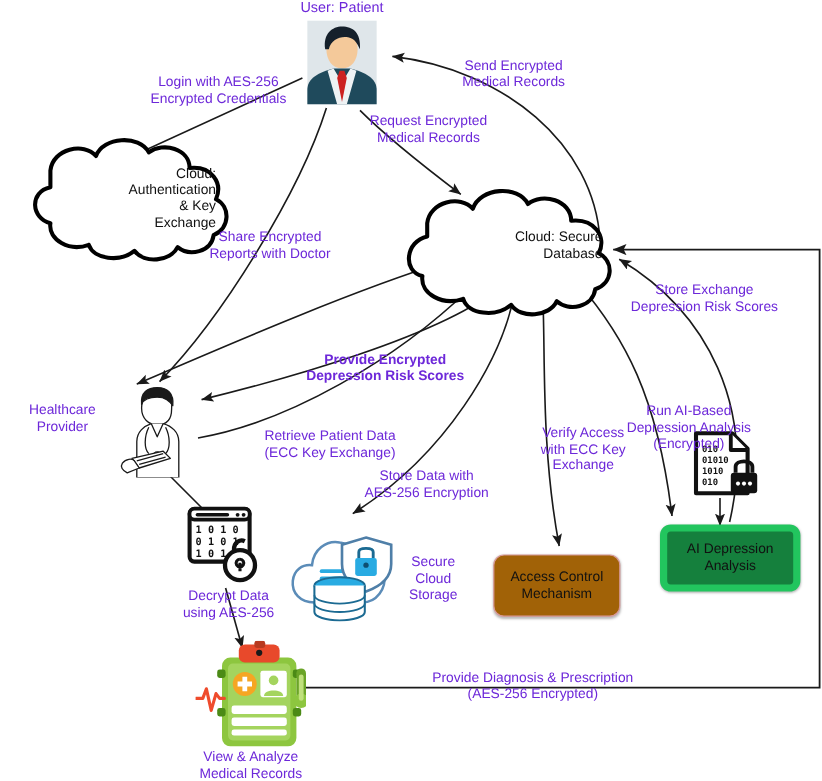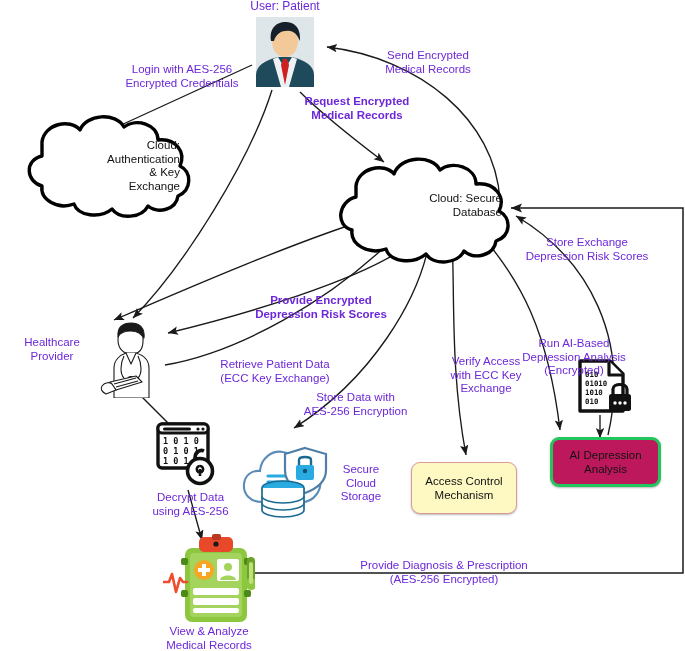--- a/index.html
+++ b/index.html
@@ -151,24 +151,24 @@
       <g fill="none" stroke="#1b6a92" stroke-width="1.5">
         <path d="M22,64 C22,68 32,71 43,71 C54,71 64,68 64,64"></path>
         <path d="M22,71 C22,75 32,78 43,78 C54,78 64,75 64,71"></path>
       </g>
     </svg>
   </div>
   <div class="lbl" style="left:330px;top:463px;width:62px;text-align:center;">Secure
 Cloud
 Storage</div>
 
-  <div class="node-box" style="left:411px;top:462px;width:104px;height:50px;background:#fef9c3;border:1px solid #d99a9a;">Access Control
+  <div class="node-box" style="left:411px;top:462px;width:104px;height:50px;background:#a16207;border:1px solid #d99a9a;">Access Control
 Mechanism</div>
 
-  <div class="node-box" style="left:550px;top:437px;width:105px;height:44px;background:#be185d;border:3px solid #22c55e;">AI Depression
+  <div class="node-box" style="left:550px;top:437px;width:105px;height:44px;background:#15803d;border:6px solid #22c55e;">AI Depression
 Analysis</div>
 
   <div class="icon-wrap" style="left:576px;top:358px;width:58px;height:58px;text-align:center;">
     <svg viewBox="0 0 58 58" width="58" height="58">
       <path d="M4,3 L34,3 L47,16 L47,53 L4,53 Z" fill="#fff" stroke="#111" stroke-width="3.4" stroke-linejoin="round"></path>
       <path d="M33,3 L33,17 L47,17" fill="#fff" stroke="#111" stroke-width="3.2" stroke-linejoin="round"></path>
       <g fill="#111" font-family="DejaVu Sans Mono, monospace" font-size="7.4" font-weight="bold">
         <text x="9" y="19">010</text>
         <text x="9" y="28">01010</text>
         <text x="9" y="37">1010</text>
@@ -213,22 +213,24 @@
       <rect x="86" y="28" width="4" height="22" rx="2" fill="#bfe07c"></rect>
     </svg>
   </div>
   <div class="lbl" style="left:148px;top:625px;width:122px;">View &amp; Analyze
 Medical Records</div>
 
   <div class="lbl" style="left:112px;top:63px;width:140px;">Login with AES-256
 Encrypted Credentials</div>
   <div class="lbl" style="left:368px;top:49px;width:120px;">Send Encrypted
 Medical Records</div>
-  <div class="lbl" style="left:293px;top:95px;width:128px;font-weight:bold;">Request Encrypted
+  <div class="lbl" style="left:293px;top:95px;width:128px;">Request Encrypted
 Medical Records</div>
+  <div class="lbl" style="left:155px;top:192px;width:140px;">Share Encrypted
+Reports with Doctor</div>
   <div class="lbl" style="left:248px;top:294px;width:146px;font-weight:bold;">Provide Encrypted
 Depression Risk Scores</div>
   <div class="lbl" style="left:205px;top:358px;width:140px;">Retrieve Patient Data
 (ECC Key Exchange)</div>
   <div class="lbl" style="left:293px;top:391px;width:125px;">Store Data with
 AES-256 Encryption</div>
   <div class="lbl" style="left:440px;top:355px;width:92px;">Verify Access
 with ECC Key
 Exchange</div>
   <div class="lbl" style="left:504px;top:337px;width:140px;">Run AI-Based

